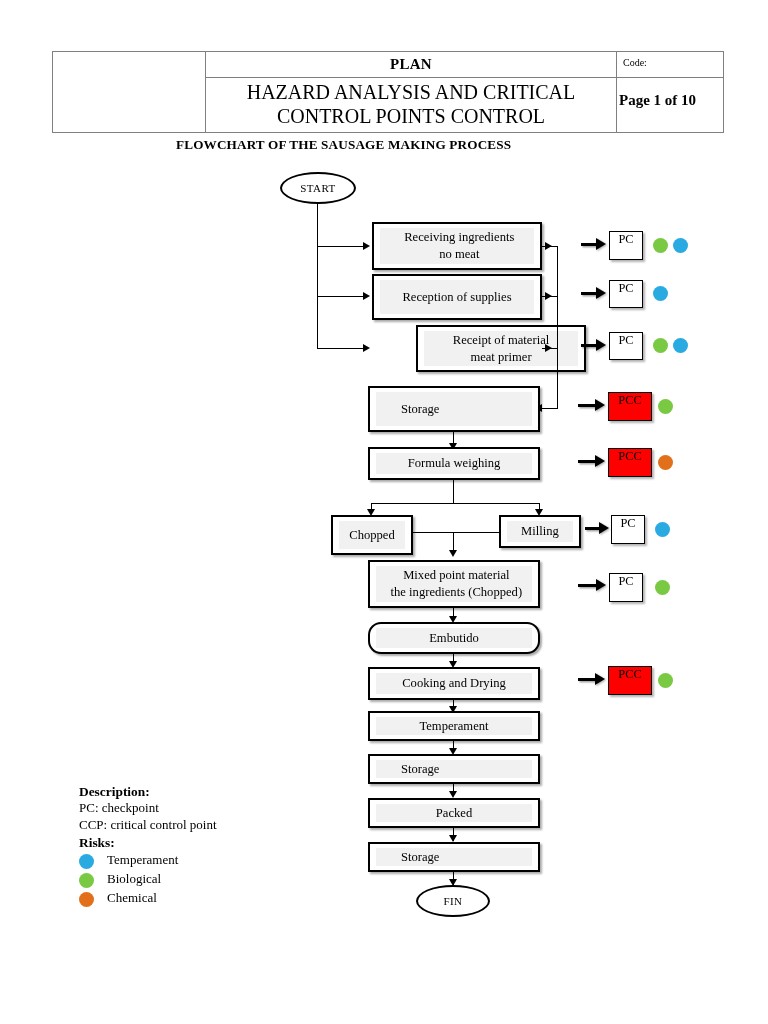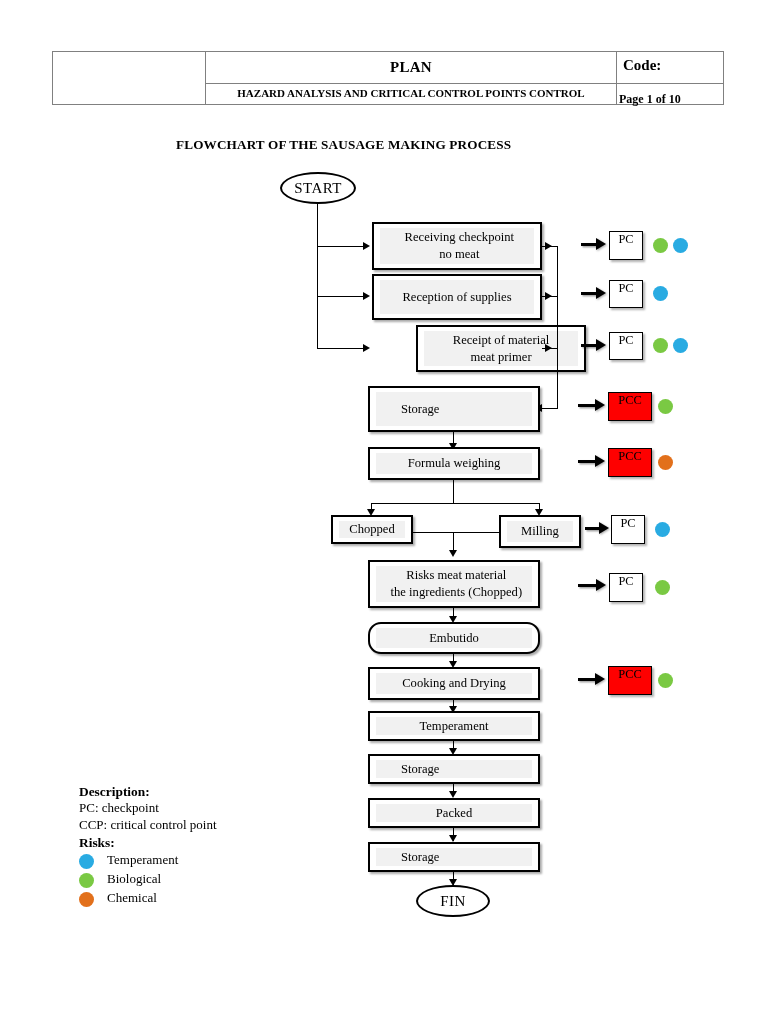--- a/index.html
+++ b/index.html
@@ -34,36 +34,36 @@
   .hdr-mid-cell  { width: 410px; text-align: center; }
   .hdr-right-cell{ width: 106px; }
 
   .hdr-plan {
     font-weight: bold;
     font-size: 15px;
     letter-spacing: .3px;
     padding: 4px 0 4px 0;
   }
   .hdr-title {
-    font-weight: bold;
-    font-size: 11px;
+    font-weight: normal;
+    font-size: 20px;
     line-height: 1.18;
     padding: 3px 2px 4px 2px;
   }
   .hdr-code {
-    font-weight: bold;
-    font-size: 15px;
+    font-weight: normal;
+    font-size: 10px;
     padding: 5px 0 9px 6px;
   }
   .hdr-page {
     position: absolute;
     left: 619px;
     top: 92px;
     font-weight: bold;
-    font-size: 12px;
+    font-size: 15px;
     white-space: nowrap;
   }
 
   
   .chart-title {
     position: absolute;
     left: 176px;
     top: 137px;
     font-weight: bold;
     font-size: 13.2px;
@@ -75,21 +75,21 @@
   .node { position: absolute; box-sizing: border-box; }
 
   
   .terminator {
     border: 2.2px solid #000;
     border-radius: 50%;
     background: #fff;
     display: flex;
     align-items: center;
     justify-content: center;
-    font-size: 15px;
+    font-size: 11px;
     letter-spacing: .4px;
   }
 
   
   .proc {
     border: 2.2px solid #000;
     background: #ffffff;
     padding: 4px 6px;
     display: flex;
     align-items: center;
@@ -254,21 +254,21 @@
 <div class="ah-r" style="left:363px; top:241.5px;"></div>
 
 <div class="ln thin-h" style="left:317px; top:296px; width:50px;"></div>
 <div class="ah-r" style="left:363px; top:291.5px;"></div>
 
 <div class="ln thin-h" style="left:317px; top:348px; width:50px;"></div>
 <div class="ah-r" style="left:363px; top:343.5px;"></div>
 
 <div class="node proc two-line" style="left:372px; top:222px; width:170px; height:48px;">
   <div class="fill lean-left2">
-    <span>Receiving checkpoint</span>
+    <span>Receiving ingredients</span>
     <span class="l2">no meat</span>
   </div>
 </div>
 
 <div class="ln thin-h" style="left:542px; top:246px; width:16px;"></div>
 <div class="ah-r" style="left:545px; top:241.5px;"></div>
 
 <div class="node proc" style="left:372px; top:274px; width:170px; height:46px;">
   <div class="fill">
     <span>Reception of supplies</span>
@@ -305,39 +305,39 @@
   </div>
 </div>
 
 <div class="ln thin-v" style="left:453px; top:480px; height:24px;"></div>
 <div class="ln thin-h" style="left:371px; top:503px; width:169px;"></div>
 <div class="ln thin-v" style="left:371px; top:503px; height:10px;"></div>
 <div class="ah-d" style="left:366.5px; top:509px;"></div>
 <div class="ln thin-v" style="left:539px; top:503px; height:10px;"></div>
 <div class="ah-d" style="left:534.5px; top:509px;"></div>
 
-<div class="node proc" style="left:331px; top:515px; width:82px; height:29px;">
+<div class="node proc" style="left:331px; top:515px; width:82px; height:40px;">
   <div class="fill">
     <span>Chopped</span>
   </div>
 </div>
 
 <div class="node proc" style="left:499px; top:515px; width:82px; height:33px;">
   <div class="fill">
     <span>Milling</span>
   </div>
 </div>
 
 <div class="ln thin-h" style="left:413px; top:532px; width:86px;"></div>
 <div class="ln thin-v" style="left:453px; top:532px; height:22px;"></div>
 <div class="ah-d" style="left:448.5px; top:550px;"></div>
 
 <div class="node proc two-line" style="left:368px; top:560px; width:172px; height:48px;">
   <div class="fill lean-left2">
-    <span>Risks meat material</span>
+    <span>Mixed point material</span>
     <span class="l2">the ingredients (Chopped)</span>
   </div>
 </div>
 <div class="ln thin-v" style="left:453px; top:608px; height:12px;"></div>
 <div class="ah-d" style="left:448.5px; top:616px;"></div>
 
 <div class="node proc" style="left:368px; top:622px; width:172px; height:32px;border-radius:13px;">
   <div class="fill">
     <span>Embutido</span>
   </div>

